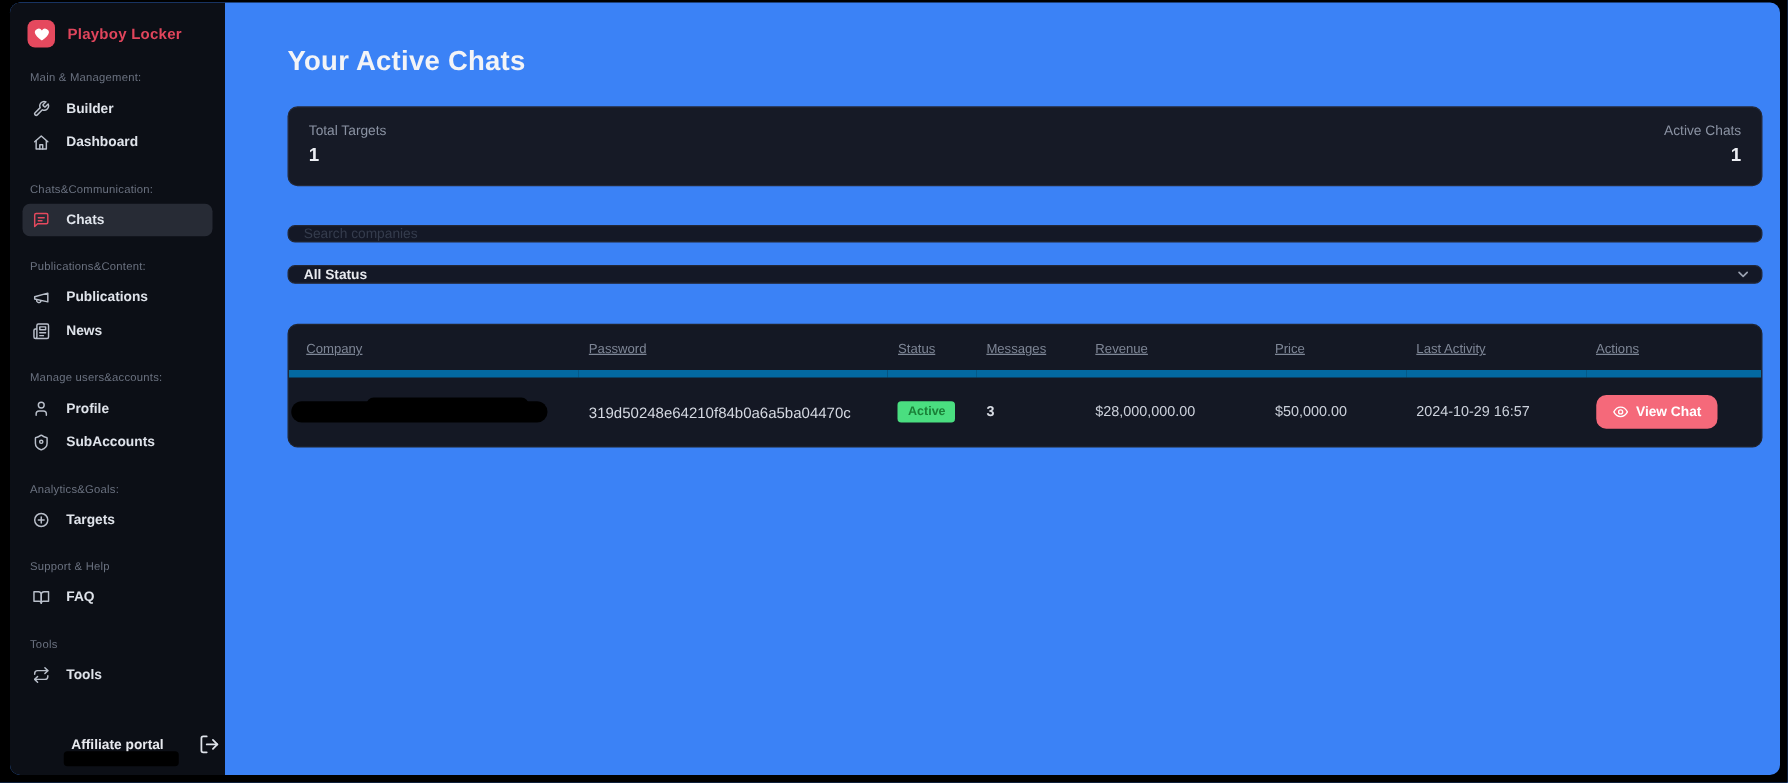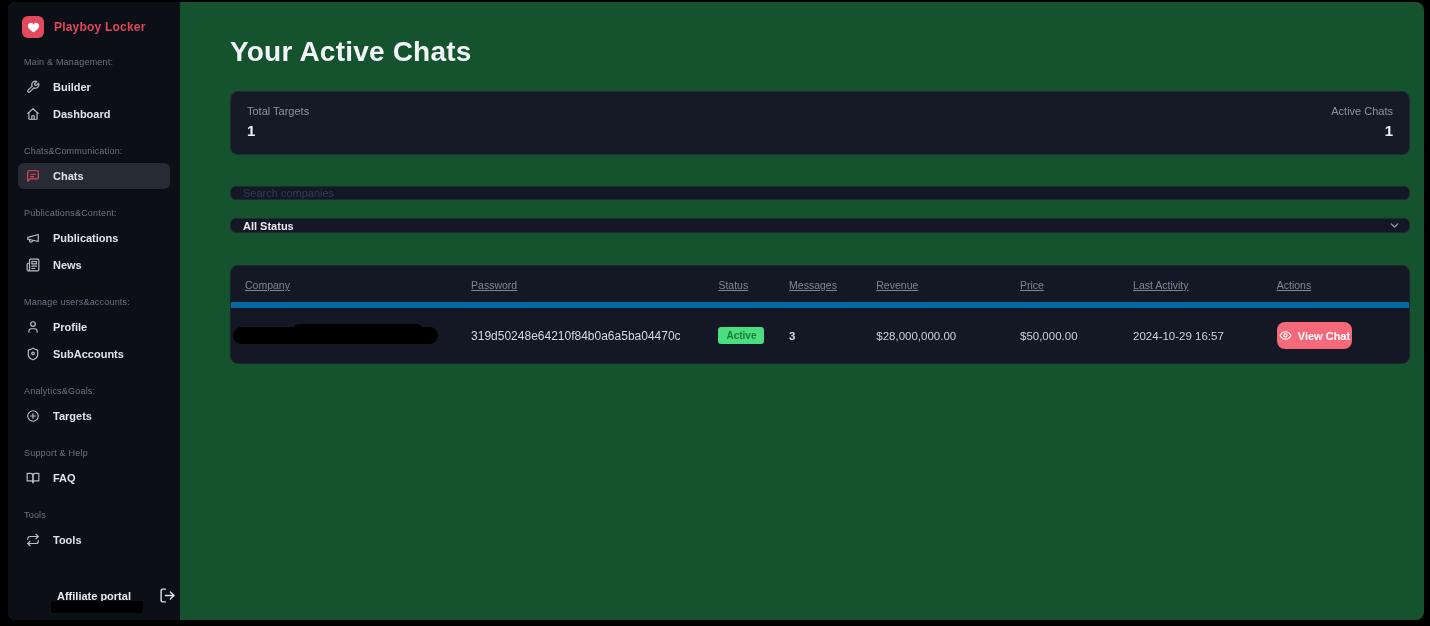--- a/index.html
+++ b/index.html
@@ -1,19 +1,19 @@
 <!DOCTYPE html>
 <html><head>
 <meta charset="utf-8">
 <style>
   * { margin:0; padding:0; box-sizing:border-box; }
   html,body { width:1430px; height:626px; background:#000; overflow:hidden;
     font-family:"Liberation Sans", sans-serif; }
   .app { position:absolute; left:8px; top:2px; right:6px; bottom:6px;
-    background:#14532d; border-radius:8px; display:flex; overflow:hidden; }
+    background:#3b82f6; border-radius:8px; display:flex; overflow:hidden; }
 
   
   .sidebar { width:172px; min-width:172px; background:#0c0f16; position:relative;
     padding:12px 10px; }
   .brand { display:flex; align-items:center; gap:10px; padding-left:4px; margin-top:2px; }
   .brand-icon { width:22px; height:22px; border-radius:6px; background:#e5495e;
     display:flex; align-items:center; justify-content:center; }
   .brand-name { color:#e0455c; font-size:12px; font-weight:700; letter-spacing:.2px; }
   .section-label { margin:19px 0 7px 6px; font-size:9px; color:#6b7280; letter-spacing:.2px; }
   .nav-item { display:flex; align-items:center; gap:13px; padding:6px 8px; margin-bottom:1px;
@@ -23,21 +23,21 @@
   .nav-item.active .ic { color:#e5495e; }
   .sidebar-footer { position:absolute; left:14px; right:4px; bottom:16px;
     display:flex; align-items:center; justify-content:space-between;margin-left:35px; }
   .affiliate { color:#e8eaef; font-size:11px; font-weight:600; }
   .logout { color:#dfe3ea; width:17px; height:17px; cursor:pointer; }
   .redact-sm { position:absolute; left:-6px; bottom:-9px; width:92px; height:12px;
     background:#000; border-radius:3px; }
 
   
   .main { flex:1; padding:34px 14px 0 50px; position:relative; }
-  .page-title { color:#f3f4f7; font-size:28px; font-weight:700; letter-spacing:.2px; }
+  .page-title { color:#f3f4f7; font-size:22px; font-weight:700; letter-spacing:.2px; }
 
   .stats-card { margin-top:23px; background:#161a26; border:1px solid #242938;
     border-radius:8px; padding:13px 16px; display:flex; justify-content:space-between; height:64px; }
   .stat-label { color:#8a92a2; font-size:11px; }
   .stat-value { color:#eceef3; font-size:15px; font-weight:700; margin-top:5px; }
   .stat-right { text-align:right; }
 
   .filters { margin-top:31px; display:flex; gap:18px;flex-direction:column; }
   .search-input { flex:1; height:31px; background:#141826; border:1px solid #222736;
     border-radius:6px; color:#dfe3ea; font-size:11px; padding:0 12px; outline:none;
@@ -59,21 +59,21 @@
   td { font-size:11.5px; color:#ccd1db; padding:14px 8px; }
   .redact-lg { width:205px; height:17px; background:#000; border-radius:9px; position:relative; margin-left:-12px; }
   .redact-lg::after { content:""; position:absolute; left:60px; top:-3px; width:130px; height:12px;
     background:#000; border-radius:7px; }
   .password-cell { color:#d5d9e2; font-size:12px; }
   .badge { display:inline-block; background:#4ade80; color:#1a7f37; font-size:10px;
     font-weight:700; padding:3px 8px; border-radius:3px; }
   .msg-cell { font-weight:700; color:#d8dce4; }
   .view-chat-btn { display:inline-flex; align-items:center; gap:6px; background:#f5697a;
     color:#fff; font-size:11px; font-weight:700; border:none; border-radius:8px;
-    padding:7px 2px; cursor:pointer; font-family:"Liberation Sans", sans-serif; }
+    padding:7px 13px; cursor:pointer; font-family:"Liberation Sans", sans-serif; }
   .view-chat-btn .ic { width:13px; height:13px; display:flex; }
   svg { width:100%; height:100%; }
 </style>
 </head>
 <body>
 
 <div class="app">
 
   <aside class="sidebar">
     <div class="brand">

